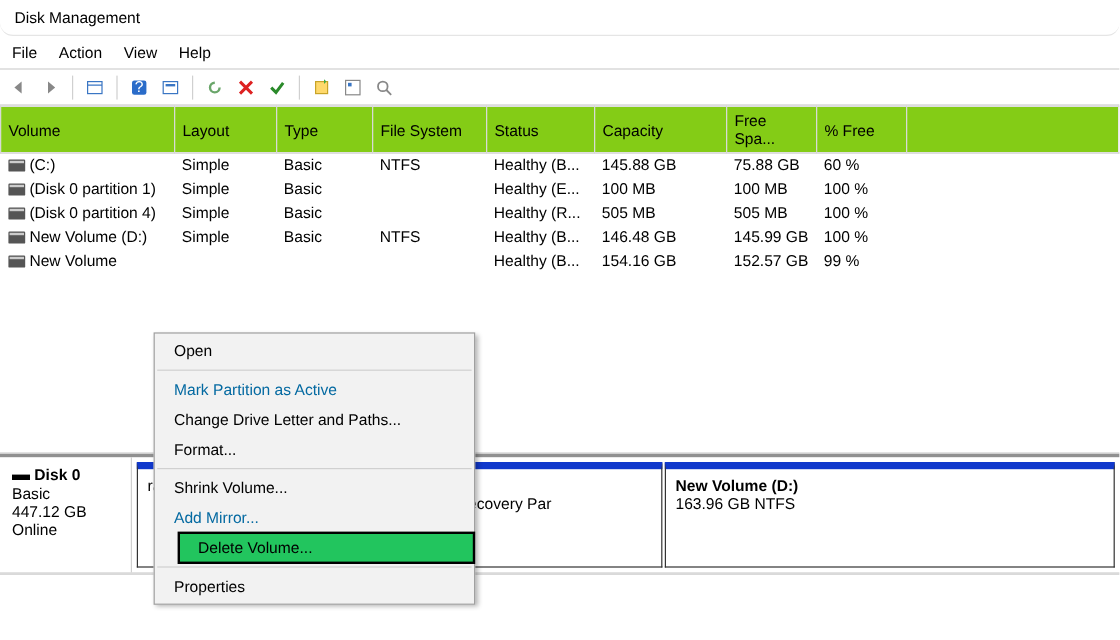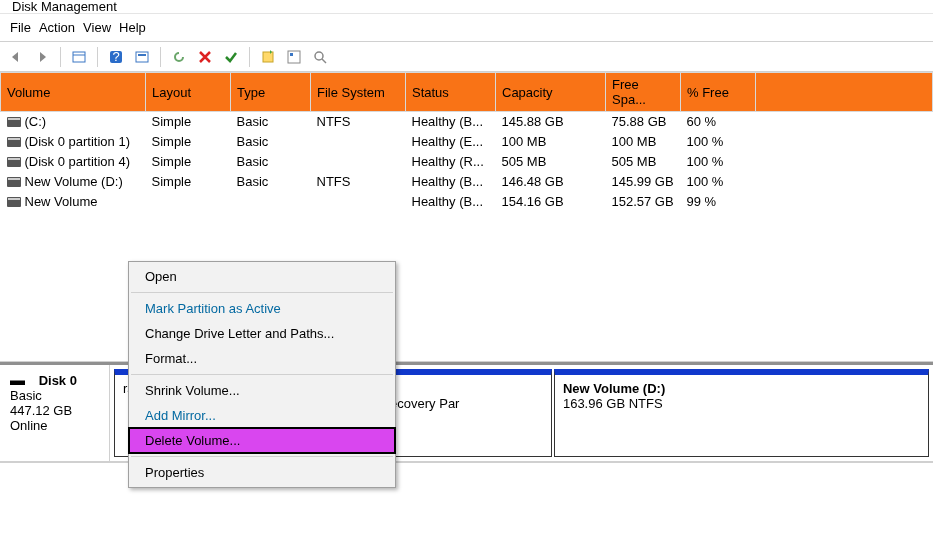--- a/index.html
+++ b/index.html
@@ -1,47 +1,47 @@
 <!DOCTYPE html>
 <html><head>
 <meta charset="utf-8">
 <style>
   * { box-sizing: border-box; margin: 0; padding: 0; font-family: "Segoe UI", Tahoma, sans-serif; font-size: 13px; color: #000; }
   html, body { width: 933px; height: 533px; background: #fff; overflow: hidden; }
-  .titlebar { height: 14px; display: flex; align-items: center; padding: 0 6px; gap: 6px; border-bottom: 1px solid #e5e5e5; }
+  .titlebar { height: 30px; display: flex; align-items: center; padding: 0 6px; gap: 6px; border-bottom: 1px solid #e5e5e5; border-radius: 11px; }
   .titlebar .title { font-size: 13px; }
-  .menubar { height: 28px; display: flex; align-items: center; gap: 8px; padding: 0 10px; border-bottom: 1px solid #d0d0d0; }
+  .menubar { height: 28px; display: flex; align-items: center; gap: 18px; padding: 0 10px; border-bottom: 1px solid #d0d0d0; }
   .menubar span { cursor: default; }
   .toolbar { height: 30px; display: flex; align-items: center; gap: 6px; padding: 0 6px; border-bottom: 1px solid #d0d0d0; }
   .tb-sep { width: 1px; height: 20px; background: #d0d0d0; margin: 0 2px; }
   .tb-btn { width: 20px; height: 20px; display: inline-flex; align-items: center; justify-content: center; }
   .tb-btn svg { width: 16px; height: 16px; }
 
   .list { border-bottom: 1px solid #d0d0d0; height: 290px; position: relative; }
   .list table { width: 100%; border-collapse: collapse; }
-  .list th { text-align: left; font-weight: 400; padding: 4px 6px; border: 1px solid #d8d8d8; background: #f97316; position: relative; }
+  .list th { text-align: left; font-weight: 400; padding: 4px 6px; border: 1px solid #d8d8d8; background: #84cc16; position: relative; }
   .list td { padding: 2px 6px; white-space: nowrap; overflow: hidden; text-overflow: ellipsis; }
   .list tbody tr { height: 20px; }
   .vol-icon { display: inline-block; width: 14px; height: 10px; background: #555; margin-right: 4px; vertical-align: -1px; position: relative; border-radius: 1px; }
   .vol-icon::before { content: ""; position: absolute; left: 1px; top: 1px; width: 12px; height: 2px; background: #ccc; }
 
   .graphical { height: 100px; display: flex; border-top: 3px solid #909090; border-bottom: 1px solid #d0d0d0; }
   .disk-header { width: 110px; padding: 6px 10px; border-right: 1px solid #d0d0d0; }
   .disk-header .dh-icon { font-size: 15px; }
-  .disk-header b { font-weight: 600; margin-left: 10px; }
+  .disk-header b { font-weight: 600; }
   .partitions { flex: 1; display: flex; padding: 4px; gap: 2px; }
   .part { border: 1px solid #333; border-top: 6px solid #1038cc; padding: 6px 8px; overflow: hidden; }
   .part .pname { font-weight: 600; }
   .bottom-strip { height: 20px; border-top: 1px solid #d0d0d0; }
 
   .ctx { position: absolute; left: 128px; top: 189px; width: 268px; background: #f2f2f2; border: 1px solid #a0a0a0; box-shadow: 2px 2px 4px rgba(0,0,0,0.3); z-index: 100; padding: 2px 0; }
   .ctx .item { padding: 5px 16px; cursor: default; }
   .ctx .item.disabled { color: #0369a1; }
   .ctx .sep { height: 1px; background: #d0d0d0; margin: 3px 2px; }
-  .ctx .item.hl { background: #d946ef; outline: 2px solid #000; outline-offset: -1px; }
+  .ctx .item.hl { background: #22c55e; outline: 2px solid #000; outline-offset: -1px; margin-left: 20px; }
 
   .col-vol { width: 145px; }
   .col-lay { width: 85px; }
   .col-typ { width: 80px; }
   .col-fs  { width: 95px; }
   .col-sta { width: 90px; }
   .col-cap { width: 110px; }
   .col-fre { width: 75px; }
   .col-pct { width: 75px; }
 </style>

